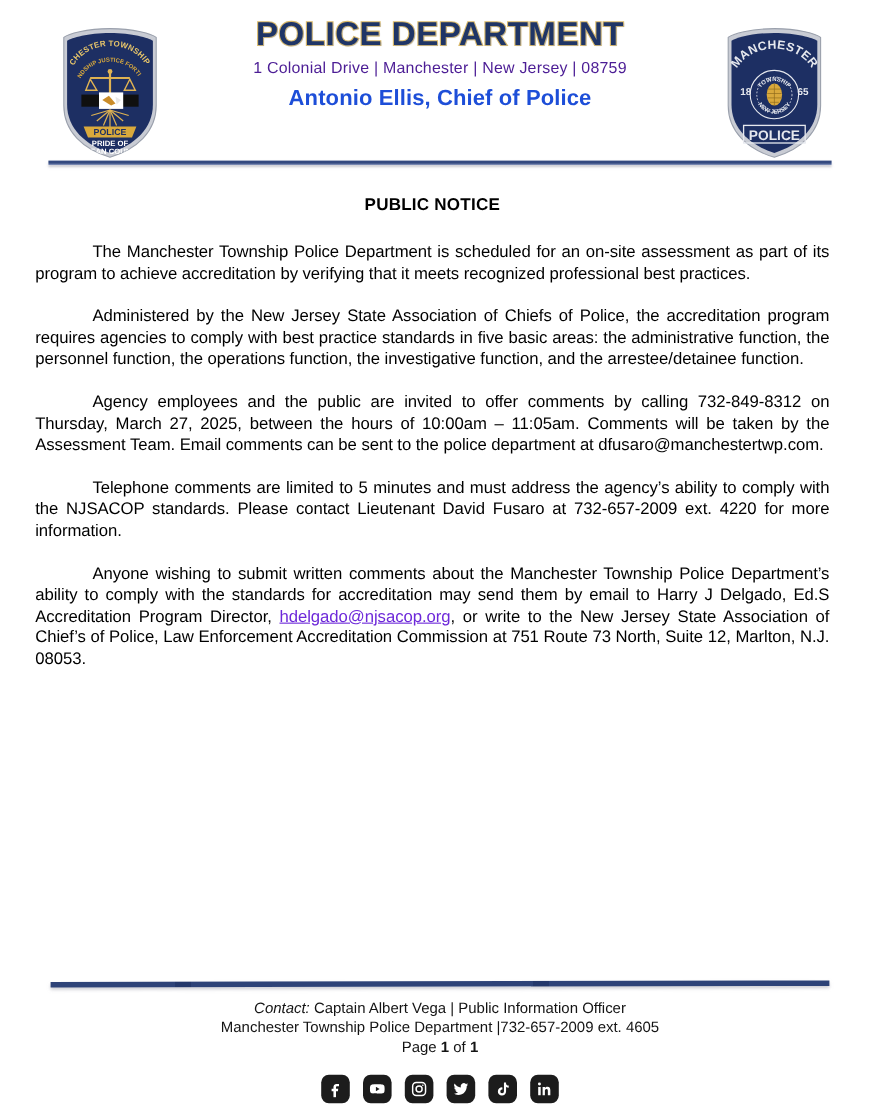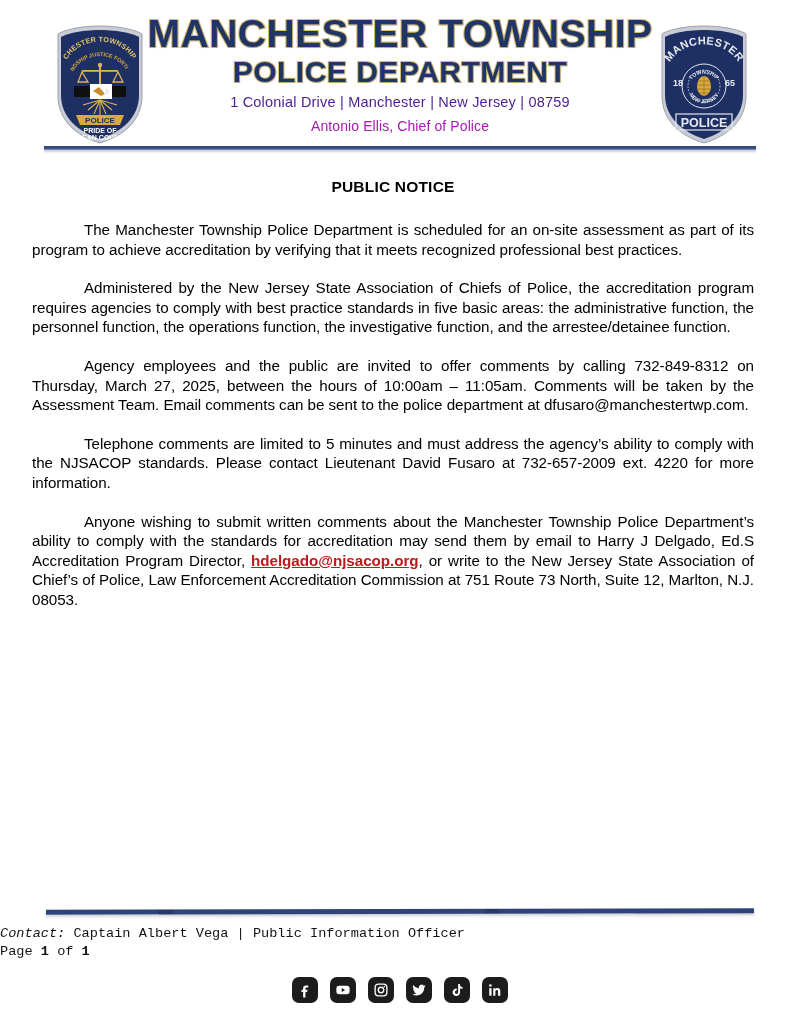--- a/index.html
+++ b/index.html
@@ -67,23 +67,23 @@
     white-space: nowrap;
     margin-top: 1px;
   }
   .org-address {
     font-size: 14.5px;
     color: #4c1d95;
     margin-top: 6px;
     letter-spacing: 0.2px;
   }
   .org-chief {
-    font-size: 14px;
-    font-weight: normal;
-    color: #a21caf;
+    font-size: 20px;
+    font-weight: bold;
+    color: #1d4ed8;
     margin-top: 8px;
     letter-spacing: 0.1px;
   }
   .rule-top {
     margin: 6px 44px 0 44px;
     height: 4px;
     background: linear-gradient(to bottom, #33497f 0%, #33497f 55%, #8c9ac0 100%);
     box-shadow: 0 2px 2px rgba(170,170,180,0.55);
   }
 
@@ -101,23 +101,22 @@
   p.para {
     margin: 0 0 19px 0;
     font-size: 15.2px;
     line-height: 19.6px;
     text-align: justify;
     text-indent: 52px;
     letter-spacing: -0.05px;
   }
   p.para:last-child { margin-bottom: 0; }
   a.maillink {
-    color: #b91c1c;
+    color: #6d28d9;
     text-decoration: underline;
-    font-weight: bold;
   }
 
   
   .footer {
     position: absolute;
     left: 0;
     right: 0;
     bottom: 8px;
   }
   .rule-bottom {
@@ -127,24 +126,25 @@
     background: linear-gradient(to right,
         #2e4378 0%, #2e4378 16%,
         #24386b 16%, #24386b 18%,
         #2e4378 18%, #2e4378 62%,
         #24386b 62%, #24386b 64%,
         #2e4378 64%, #2e4378 100%);
     box-shadow: 0 2px 3px rgba(175,175,185,0.6);
     transform: rotate(-0.12deg);
   }
   .footer-text {
+    text-align: center;
     margin-top: 11px;
     font-size: 13.6px;
     line-height: 17.5px;
-    font-family: Liberation Mono, monospace;
+    font-family: Liberation Sans, sans-serif;
     color: #141414;
   }
   .footer-text .it { font-style: italic; }
   .footer-text .bd { font-weight: bold; }
   .social-row {
     margin-top: 17px;
     display: flex;
     justify-content: center;
     gap: 12px;
   }
@@ -243,21 +243,20 @@
           <line x1="48" y1="52" x2="48" y2="72"></line>
         </g>
         <text x="22" y="62" font-family="Liberation Sans, sans-serif" font-size="9" font-weight="bold" fill="#e6e8ee" text-anchor="middle">18</text>
         <text x="74" y="62" font-family="Liberation Sans, sans-serif" font-size="9" font-weight="bold" fill="#e6e8ee" text-anchor="middle">65</text>
         <rect x="20" y="90" width="56" height="16" fill="none" stroke="#e6e8ee" stroke-width="1.2"></rect>
         <text x="48" y="103" font-family="Liberation Sans, sans-serif" font-size="12.5" font-weight="bold" fill="#e6e8ee" text-anchor="middle">POLICE</text>
       </svg>
     </div>
 
     <div class="head-text">
-      <div class="org-line1">MANCHESTER TOWNSHIP</div>
       <div class="org-line2">POLICE DEPARTMENT</div>
       <div class="org-address">1 Colonial Drive | Manchester | New Jersey | 08759</div>
       <div class="org-chief">Antonio Ellis, Chief of Police</div>
     </div>
   </div>
 
   <div class="rule-top"></div>
 
   <div class="body-area">
     <div class="notice-title">PUBLIC NOTICE</div>
@@ -268,20 +267,21 @@
     <p class="para">Telephone comments are limited to 5 minutes and must address the agency’s ability to comply with the NJSACOP standards.  Please contact Lieutenant David Fusaro at 732-657-2009 ext. 4220 for more information.</p>
 
     <p class="para"><span>Anyone wishing to submit written comments about the Manchester Township Police Department’s ability to comply with the standards for accreditation may send them by email to Harry J Delgado, Ed.S Accreditation Program Director, </span><a class="maillink" href="#">hdelgado@njsacop.org</a><span>, or write to the New Jersey State Association of Chief’s of Police, Law Enforcement Accreditation Commission at 751 Route 73 North, Suite 12, Marlton, N.J. 08053.</span></p>
   </div>
 
   <div class="footer">
     <div class="rule-bottom"></div>
 
     <div class="footer-text">
       <div><span class="it">Contact:</span><span> Captain Albert Vega | Public Information Officer</span></div>
+      <div>Manchester Township Police Department |732-657-2009 ext. 4605</div>
       <div><span>Page </span><span class="bd">1</span><span> of </span><span class="bd">1</span></div>
     </div>
 
     <div class="social-row">
       <a class="social" href="#">
         <svg width="16" height="16" viewBox="0 0 24 24" fill="#ffffff" aria-hidden="true">
           <path d="M14.6 8.2h2.2V5.3c-.4-.05-1.7-.18-3.2-.18-3.2 0-4.4 1.9-4.4 4.5v2.1H6.7v3.3h2.5v8.3h3.5v-8.3h2.6l.4-3.3h-3v-1.8c0-1 .3-1.7 1.9-1.7z"></path>
         </svg>
       </a>
       <a class="social" href="#">

